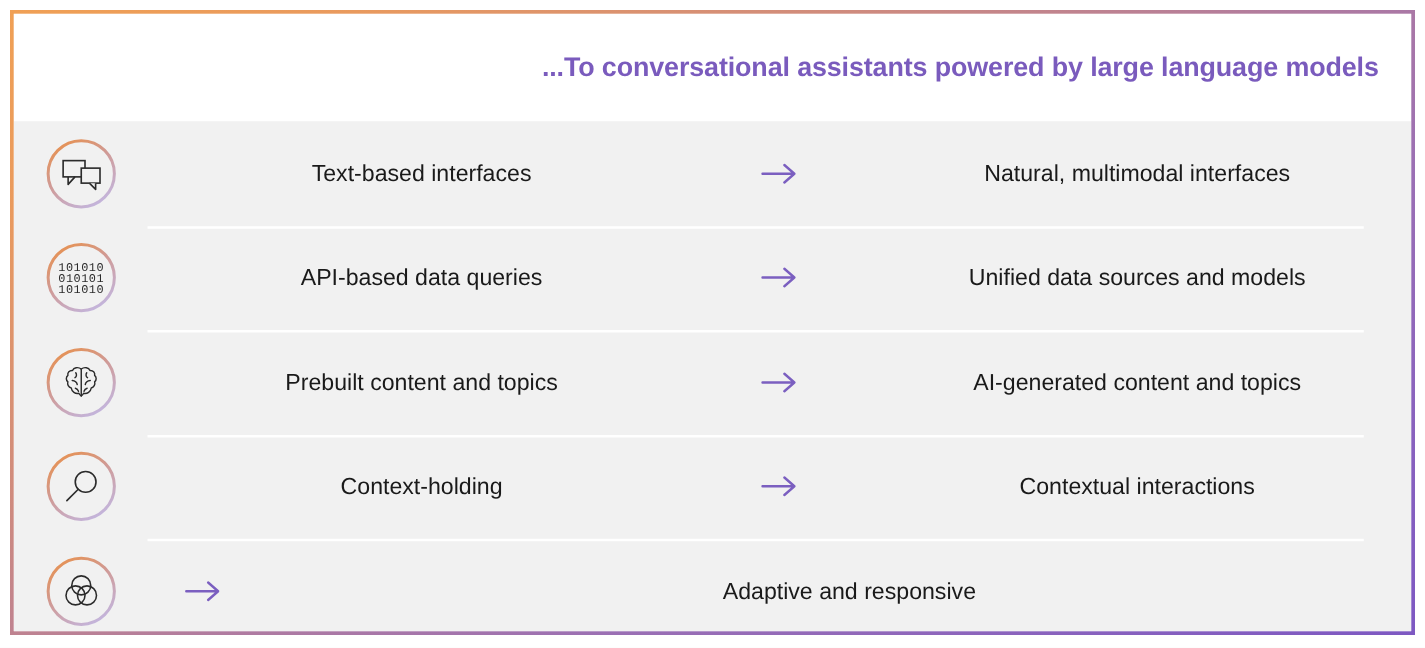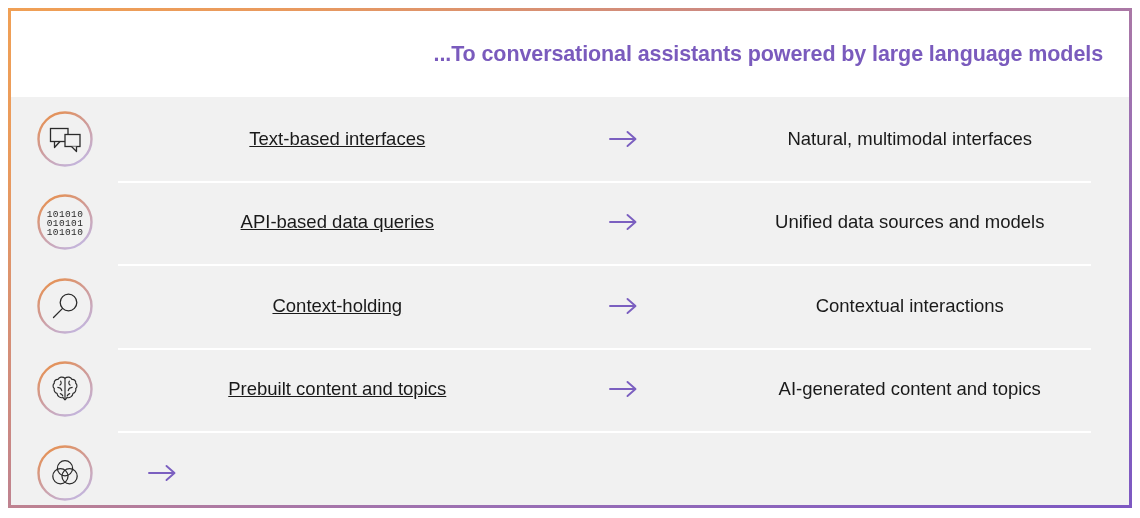--- a/index.html
+++ b/index.html
@@ -117,21 +117,21 @@
 
   .label-cell {
     flex: 1 1 0;
     text-align: center;
     font-size: 18.5px;
     color: #1a1a1a;
     padding: 0 26px;
     box-sizing: border-box;
     line-height: 1.2;
   }
-  .label-cell.left  { padding-right: 48px; text-decoration: underline; }
+  .label-cell.left  { padding-right: 48px; }
   .label-cell.right { padding-left: 48px; }
 
   .arrow-cell {
     flex: 0 0 90px;
     display: flex;
     align-items: center;
     justify-content: center;
   }
   .arrow-cell svg { display: block; }
 
@@ -205,46 +205,20 @@
               </svg>
             </div>
           </div>
           <div class="label-cell left">API-based data queries</div>
           <div class="arrow-cell">
             <svg width="34" height="22" viewBox="0 0 34 22">
               <path d="M3 11 H28 M20.5 4 L28.5 11 L20.5 18" fill="none" stroke="#7b5fc0" stroke-width="1.9" stroke-linecap="round" stroke-linejoin="round"></path>
             </svg>
           </div>
           <div class="label-cell right">Unified data sources and models</div>
-        </div>
-
-        <div class="row">
-          <div class="icon-cell">
-            <div class="icon-badge">
-              <svg width="58" height="58" viewBox="0 0 58 58">
-                <defs>
-                  <linearGradient id="ring4" x1="0.15" y1="0" x2="0.75" y2="1">
-                    <stop offset="0%" stop-color="#e8914e"></stop>
-                    <stop offset="45%" stop-color="#d09a95"></stop>
-                    <stop offset="100%" stop-color="#c3b6df"></stop>
-                  </linearGradient>
-                </defs>
-                <circle cx="29" cy="29" r="26.5" fill="none" stroke="url(#ring4)" stroke-width="2.4"></circle>
-                <circle cx="32.5" cy="25.5" r="8.3" fill="none" stroke="#2b2b2b" stroke-width="1.3"></circle>
-                <path d="M26.6 31.4 L17.5 40.5" fill="none" stroke="#2b2b2b" stroke-width="1.3" stroke-linecap="round"></path>
-              </svg>
-            </div>
-          </div>
-          <div class="label-cell left">Context-holding</div>
-          <div class="arrow-cell">
-            <svg width="34" height="22" viewBox="0 0 34 22">
-              <path d="M3 11 H28 M20.5 4 L28.5 11 L20.5 18" fill="none" stroke="#7b5fc0" stroke-width="1.9" stroke-linecap="round" stroke-linejoin="round"></path>
-            </svg>
-          </div>
-          <div class="label-cell right">Contextual interactions</div>
         </div>
 
         <div class="row">
           <div class="icon-cell">
             <div class="icon-badge">
               <svg width="58" height="58" viewBox="0 0 58 58">
                 <defs>
                   <linearGradient id="ring3" x1="0.15" y1="0" x2="0.75" y2="1">
                     <stop offset="0%" stop-color="#e8914e"></stop>
                     <stop offset="45%" stop-color="#d09a95"></stop>
@@ -277,38 +251,65 @@
             </svg>
           </div>
           <div class="label-cell right">AI-generated content and topics</div>
         </div>
 
         <div class="row">
           <div class="icon-cell">
             <div class="icon-badge">
               <svg width="58" height="58" viewBox="0 0 58 58">
                 <defs>
+                  <linearGradient id="ring4" x1="0.15" y1="0" x2="0.75" y2="1">
+                    <stop offset="0%" stop-color="#e8914e"></stop>
+                    <stop offset="45%" stop-color="#d09a95"></stop>
+                    <stop offset="100%" stop-color="#c3b6df"></stop>
+                  </linearGradient>
+                </defs>
+                <circle cx="29" cy="29" r="26.5" fill="none" stroke="url(#ring4)" stroke-width="2.4"></circle>
+                <circle cx="32.5" cy="25.5" r="8.3" fill="none" stroke="#2b2b2b" stroke-width="1.3"></circle>
+                <path d="M26.6 31.4 L17.5 40.5" fill="none" stroke="#2b2b2b" stroke-width="1.3" stroke-linecap="round"></path>
+              </svg>
+            </div>
+          </div>
+          <div class="label-cell left">Context-holding</div>
+          <div class="arrow-cell">
+            <svg width="34" height="22" viewBox="0 0 34 22">
+              <path d="M3 11 H28 M20.5 4 L28.5 11 L20.5 18" fill="none" stroke="#7b5fc0" stroke-width="1.9" stroke-linecap="round" stroke-linejoin="round"></path>
+            </svg>
+          </div>
+          <div class="label-cell right">Contextual interactions</div>
+        </div>
+
+        <div class="row">
+          <div class="icon-cell">
+            <div class="icon-badge">
+              <svg width="58" height="58" viewBox="0 0 58 58">
+                <defs>
                   <linearGradient id="ring5" x1="0.15" y1="0" x2="0.75" y2="1">
                     <stop offset="0%" stop-color="#e8914e"></stop>
                     <stop offset="45%" stop-color="#d09a95"></stop>
                     <stop offset="100%" stop-color="#c3b6df"></stop>
                   </linearGradient>
                 </defs>
                 <circle cx="29" cy="29" r="26.5" fill="none" stroke="url(#ring5)" stroke-width="2.4"></circle>
                 <g fill="none" stroke="#2b2b2b" stroke-width="1.25">
                   <circle cx="29" cy="24.3" r="7.6"></circle>
                   <circle cx="24.4" cy="32.3" r="7.6"></circle>
                   <circle cx="33.6" cy="32.3" r="7.6"></circle>
                 </g>
               </svg>
             </div>
           </div>
           <div class="arrow-cell">
             <svg width="34" height="22" viewBox="0 0 34 22">
               <path d="M3 11 H28 M20.5 4 L28.5 11 L20.5 18" fill="none" stroke="#7b5fc0" stroke-width="1.9" stroke-linecap="round" stroke-linejoin="round"></path>
             </svg>
           </div>
+          <div class="label-cell right">Adaptive and responsive</div>
         </div>
 
       </div>
     </div>
   </div>
 </div>
 
 </body></html>

